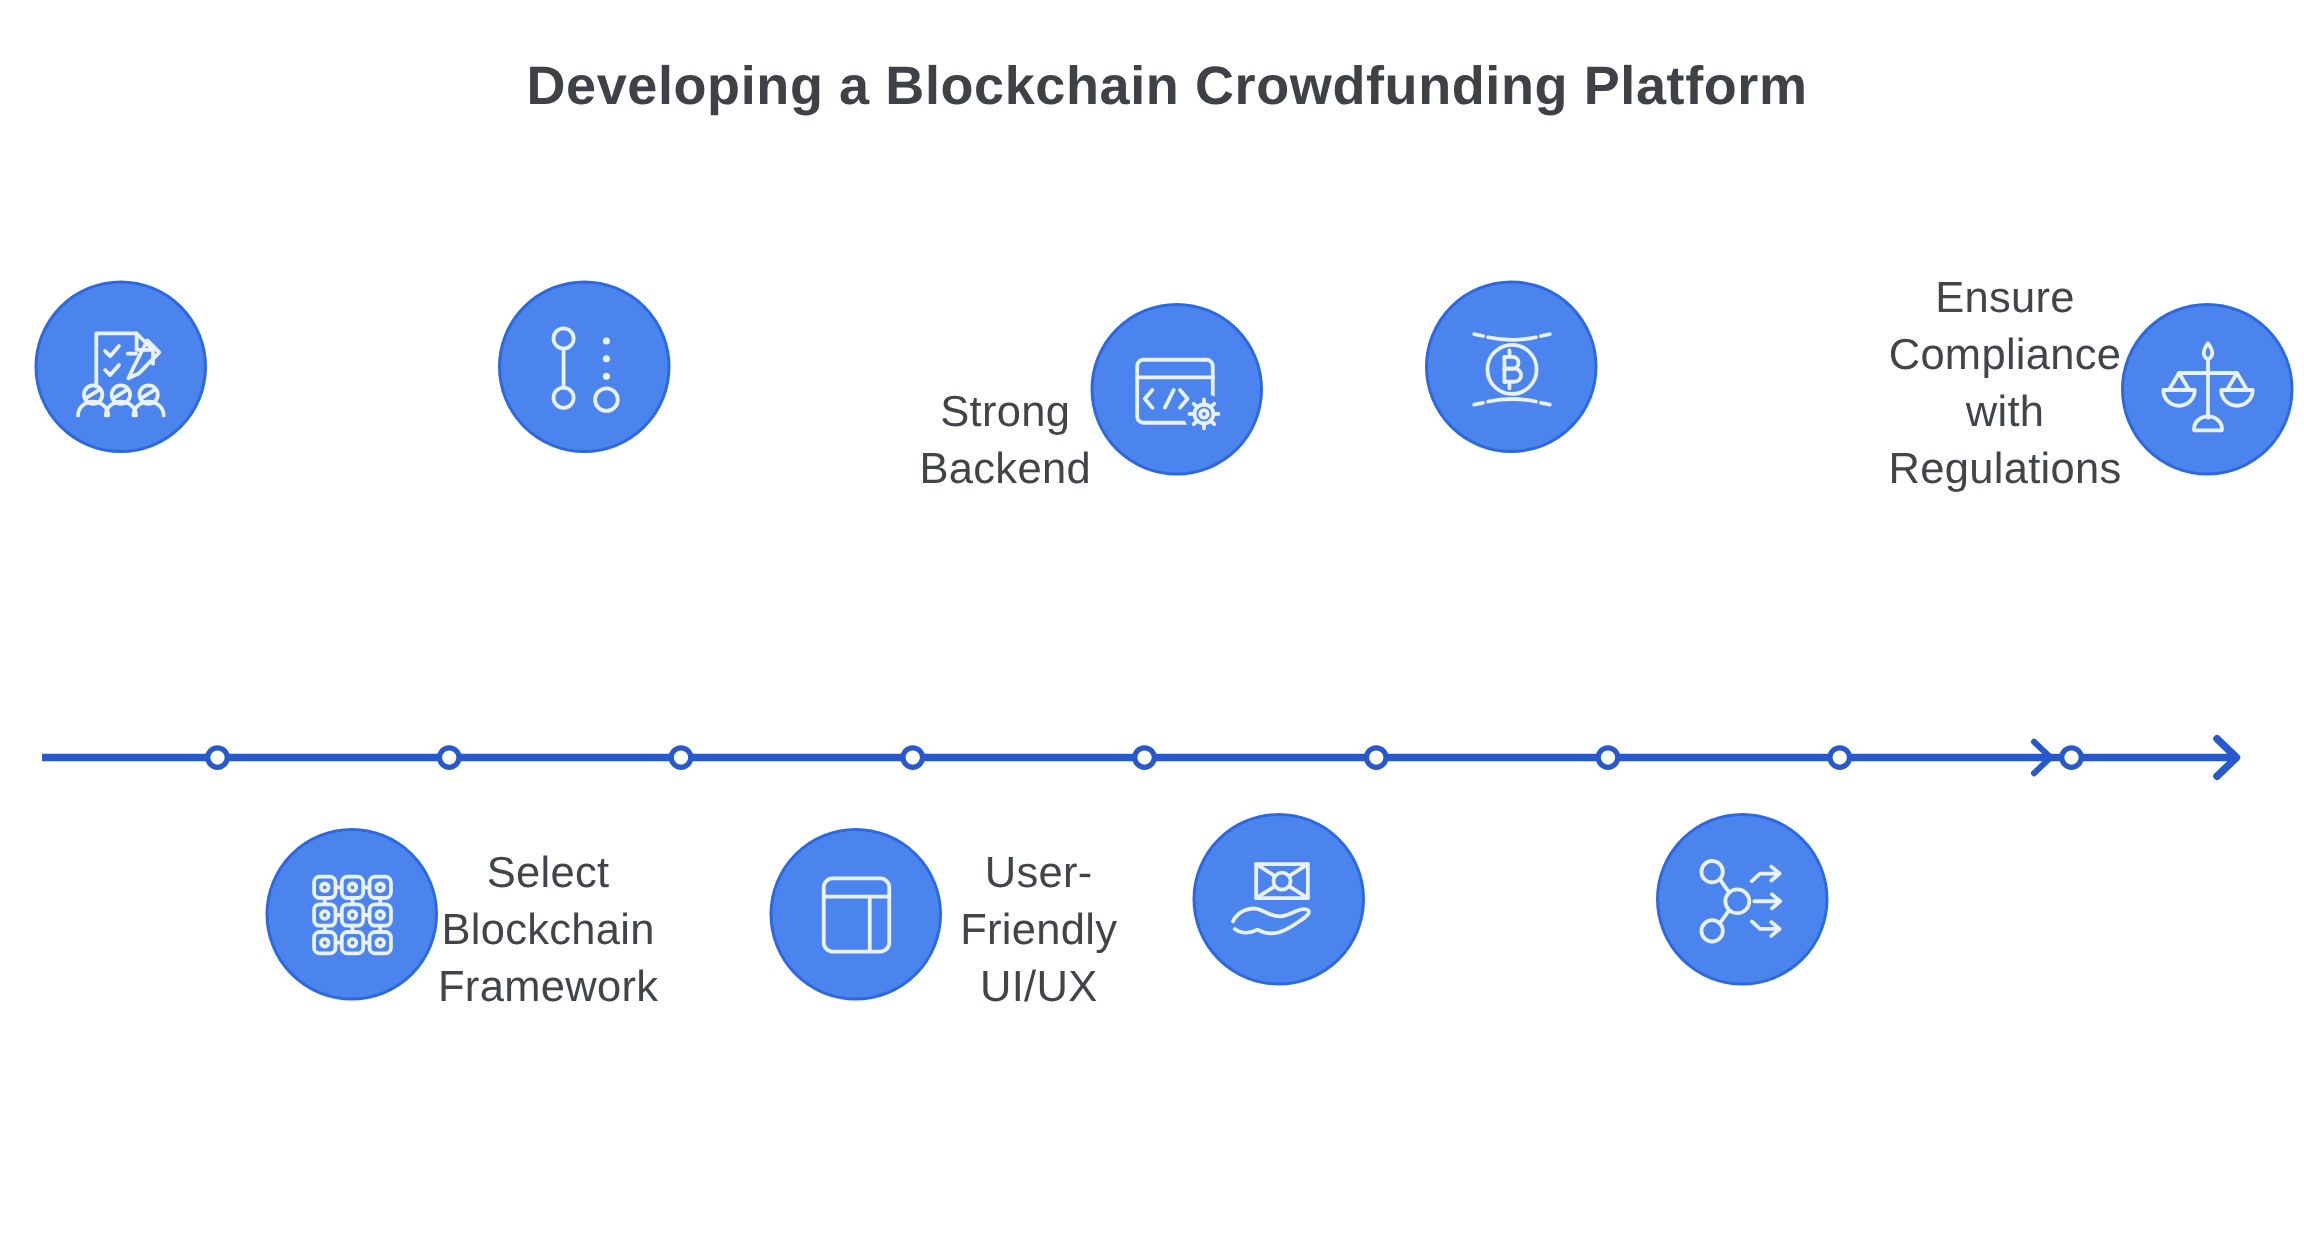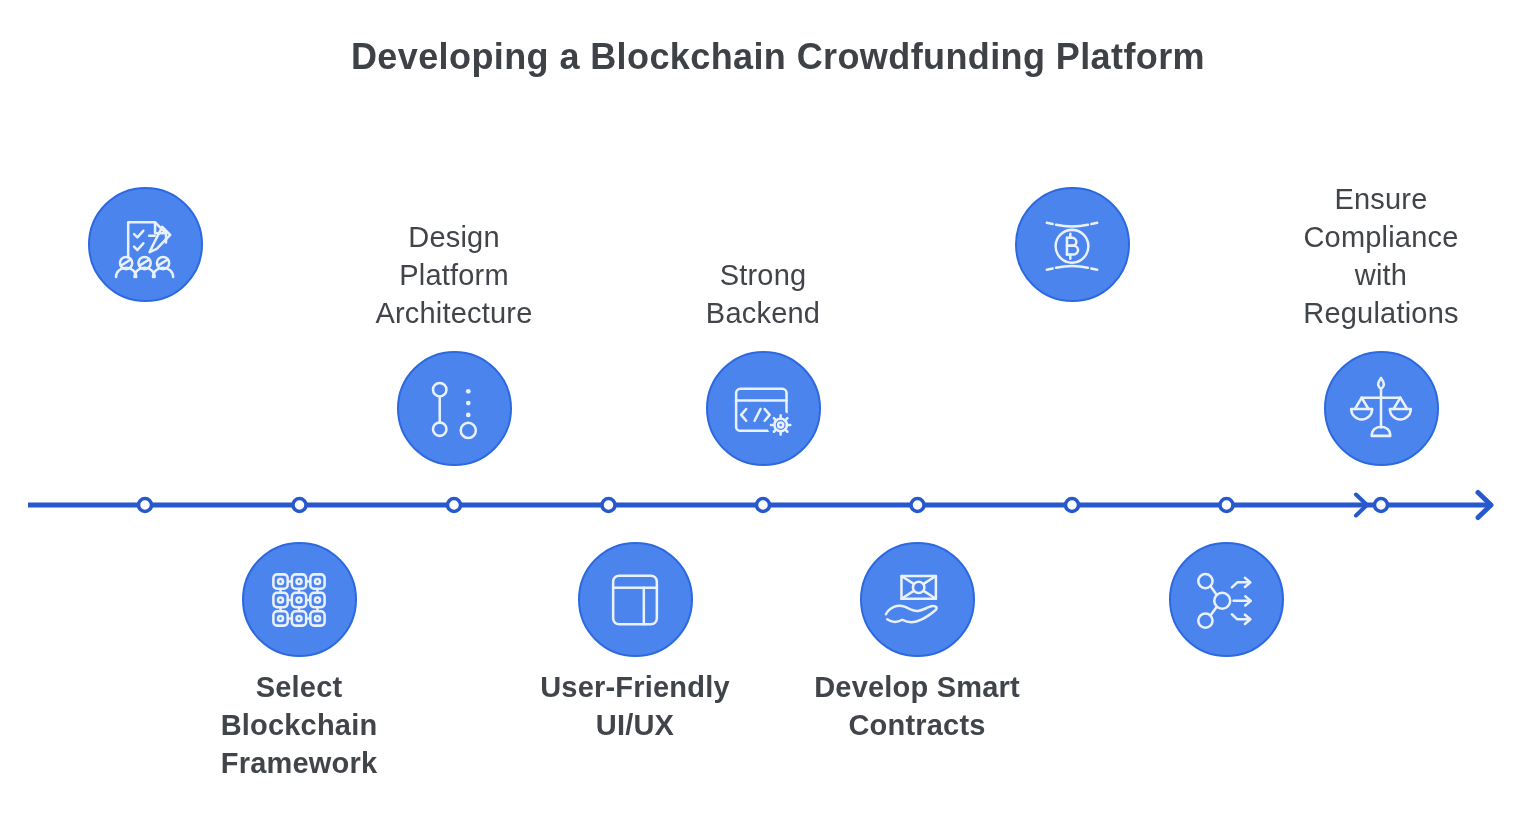--- a/index.html
+++ b/index.html
@@ -4,29 +4,29 @@
 <style>
   html,body{margin:0;padding:0;background:#ffffff;}
   #canvas{
     position:relative;width:1536px;height:823px;background:#ffffff;overflow:hidden;
     font-family:"Liberation Sans", sans-serif;
   }
   .title{
     position:absolute;left:0;top:36px;width:1536px;text-align:center;
     font-size:36px;font-weight:bold;color:#3e4246;letter-spacing:.4px;padding-left:10px;
   }
-  .step{position:absolute;width:244px;display:flex;flex-direction:column;align-items:center;}
+  .step{position:absolute;width:244px;display:flex;flex-direction:row;align-items:center;}
   .step.top{top:168px;}
   .step.bottom{top:542px;}
   .label{
     font-size:29px;line-height:38px;color:#41454a;text-align:center;
     white-space:pre-line;letter-spacing:.2px;
   }
   .step.top .label{height:164px;display:flex;align-items:flex-end;justify-content:center;}
-  .step.bottom .label{margin-top:11px;font-weight:bold;}
+  .step.bottom .label{margin-top:21px;}
   .circle{
     width:115px;height:115px;border-radius:50%;box-sizing:border-box;
     background:#4c84ee;border:2.5px solid #2c69e0;
     display:flex;align-items:center;justify-content:center;flex:none;
   }
   .step.top .circle{margin-top:19px;}
   .icon{width:84px;height:84px;stroke:#e9f1fd;stroke-width:3;fill:none;
     stroke-linecap:round;stroke-linejoin:round;}
   .icon .dotfill{fill:#e9f1fd;stroke:none;}
   .icon .mask{fill:#4c84ee;stroke:none;}
@@ -112,23 +112,20 @@
           <circle cx="50" cy="72" r="3"></circle>
           <circle cx="72" cy="72" r="3"></circle>
       </svg>
     </div>
     <div class="label">Select
 Blockchain
 Framework</div>
   </div>
 
   <div class="step top" style="left:332px">
-    <div class="label">Design
-Platform
-Architecture</div>
     <div class="circle">
       <svg class="icon" viewBox="0 0 100 100">
         <circle cx="33" cy="27" r="8"></circle>
         <path d="M33,35 V66"></path>
         <circle cx="33" cy="74" r="8"></circle>
         <circle class="dotfill" cx="67" cy="29" r="2.8"></circle>
         <circle class="dotfill" cx="67" cy="43" r="2.8"></circle>
         <circle class="dotfill" cx="67" cy="57" r="2.8"></circle>
         <circle cx="67" cy="75.5" r="9"></circle>
       </svg>
@@ -140,21 +137,21 @@
       <svg class="icon" viewBox="0 0 100 100">
         <rect x="24" y="21" width="52" height="58" rx="7"></rect>
         <path d="M24,35.5 H76"></path>
         <path d="M60.5,35.5 V79"></path>
       </svg>
     </div>
     <div class="label">User-Friendly
 UI/UX</div>
   </div>
 
-  <div class="step top" style="left:641px">
+  <div class="step top" style="left:613px">
     <div class="label">Strong
 Backend</div>
     <div class="circle">
       <svg class="icon" viewBox="0 0 100 100">
         <rect x="18" y="26" width="60" height="50" rx="5"></rect>
         <path d="M18,40 H78"></path>
         <polyline points="30,50 24,57 30,64"></polyline>
         <path d="M47,50 L40,64"></path>
         <polyline points="52,50 58,57 52,64"></polyline>
         <circle class="mask" cx="71" cy="69" r="16"></circle>
@@ -167,22 +164,20 @@
 
   <div class="step bottom" style="left:795px">
     <div class="circle">
       <svg class="icon" viewBox="0 0 100 100">
         <rect x="31.5" y="21.5" width="41" height="27"></rect>
         <circle cx="52" cy="35" r="6.8"></circle>
         <path d="M31.5,21.5 L45.2,30.2 M72.5,21.5 L58.8,30.2 M31.5,48.5 L45.2,39.8 M72.5,48.5 L58.8,39.8"></path>
         <path d="M13,67 C17,59 27,54.5 35,58 C41,60.5 45.5,63.5 51,63 C56,62.5 59,60.5 64,58.5 C70,56 75.5,57.5 72.5,61.5 C70,64.5 60,71 55,73.5 C47,77.5 39,77 32.5,73.5 C27,76.5 20,77 14.5,73"></path>
       </svg>
     </div>
-    <div class="label">Develop Smart
-Contracts</div>
   </div>
 
   <div class="step top" style="left:950px">
     <div class="circle">
       <svg class="icon" viewBox="0 0 100 100">
         <path d="M31,26 Q50,30 69,26"></path>
         <path d="M20,23.5 L27,25 M73,25 L80,23.5"></path>
         <path d="M31,77 Q50,73 69,77"></path>
         <path d="M20,79.5 L27,78 M73,78 L80,79.5"></path>
         <circle cx="50" cy="51.5" r="19.5"></circle>

